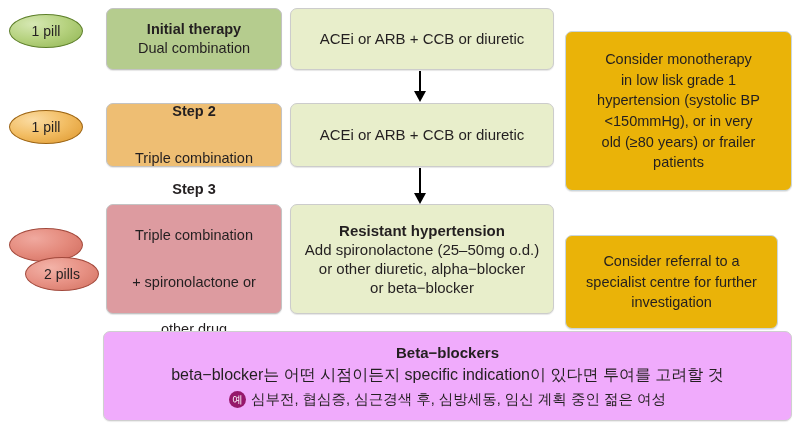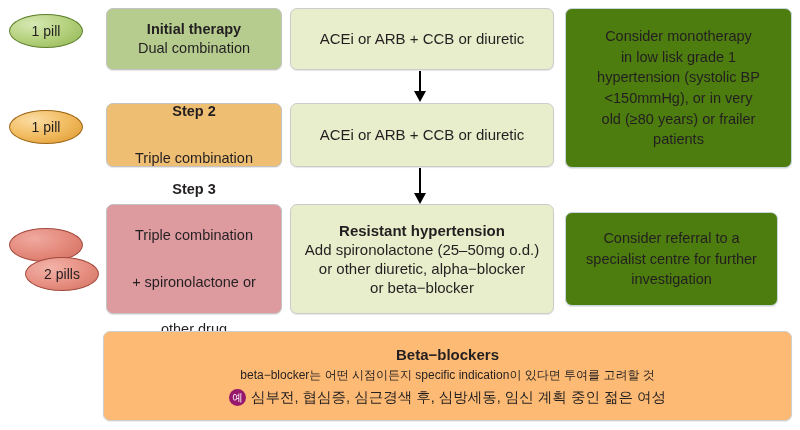--- a/index.html
+++ b/index.html
@@ -27,21 +27,21 @@
     line-height:1.28;
     box-shadow:0 1px 1px rgba(0,0,0,.10);
   }
   .box .ttl{font-weight:bold;}
   .box .sub{font-weight:normal;}
 
   .green-step{background:#b5cc8e;border-color:#c3c3c3;font-size:14.5px;}
   .orange-step{background:#eebe73;border-color:#c3c3c3;font-size:14.5px;}
   .red-step{background:#dd9ba0;border-color:#c3c3c3;font-size:14.5px;}
   .drug{background:#e8eecb;border-color:#cccccc;font-size:15px;}
-  .aside{background:#4d7c0f;border-color:#c9d6de;font-size:14.5px;line-height:1.42;}
+  .aside{background:#eab308;border-color:#c9d6de;font-size:14.5px;line-height:1.42;margin-top:23px;}
 
   
   .pill-wrap{position:absolute;}
   .pill{
     position:absolute;
     border-radius:50%;
     display:flex;align-items:center;justify-content:center;
     font-size:14px;color:#231f20;
     box-sizing:border-box;
   }
@@ -77,30 +77,30 @@
     width:0;height:0;margin-left:-6px;
     border-left:6px solid transparent;
     border-right:6px solid transparent;
     border-top:11px solid #000;
   }
 
   
   .note{
     position:absolute;
     box-sizing:border-box;
-    background:#fdba74;
+    background:#f0abfc;
     border:1px solid #cfcfcf;
     border-radius:7px;
     box-shadow:0 1px 1px rgba(0,0,0,.08);
     display:flex;flex-direction:column;
     align-items:center;justify-content:center;
     gap:4px;
   }
   .note-title{font-weight:bold;font-size:15px;}
-  .note-line{font-size:12px;}
+  .note-line{font-size:16px;}
   .note-line2{font-size:14.5px;display:flex;align-items:center;gap:5px;}
   .ex-badge{
     display:inline-flex;align-items:center;justify-content:center;
     width:17px;height:17px;border-radius:50%;
     background:#96176b;color:#fff;font-size:10.5px;line-height:1;
     flex:0 0 auto;
   }
 </style>
 </head>
 <body>

